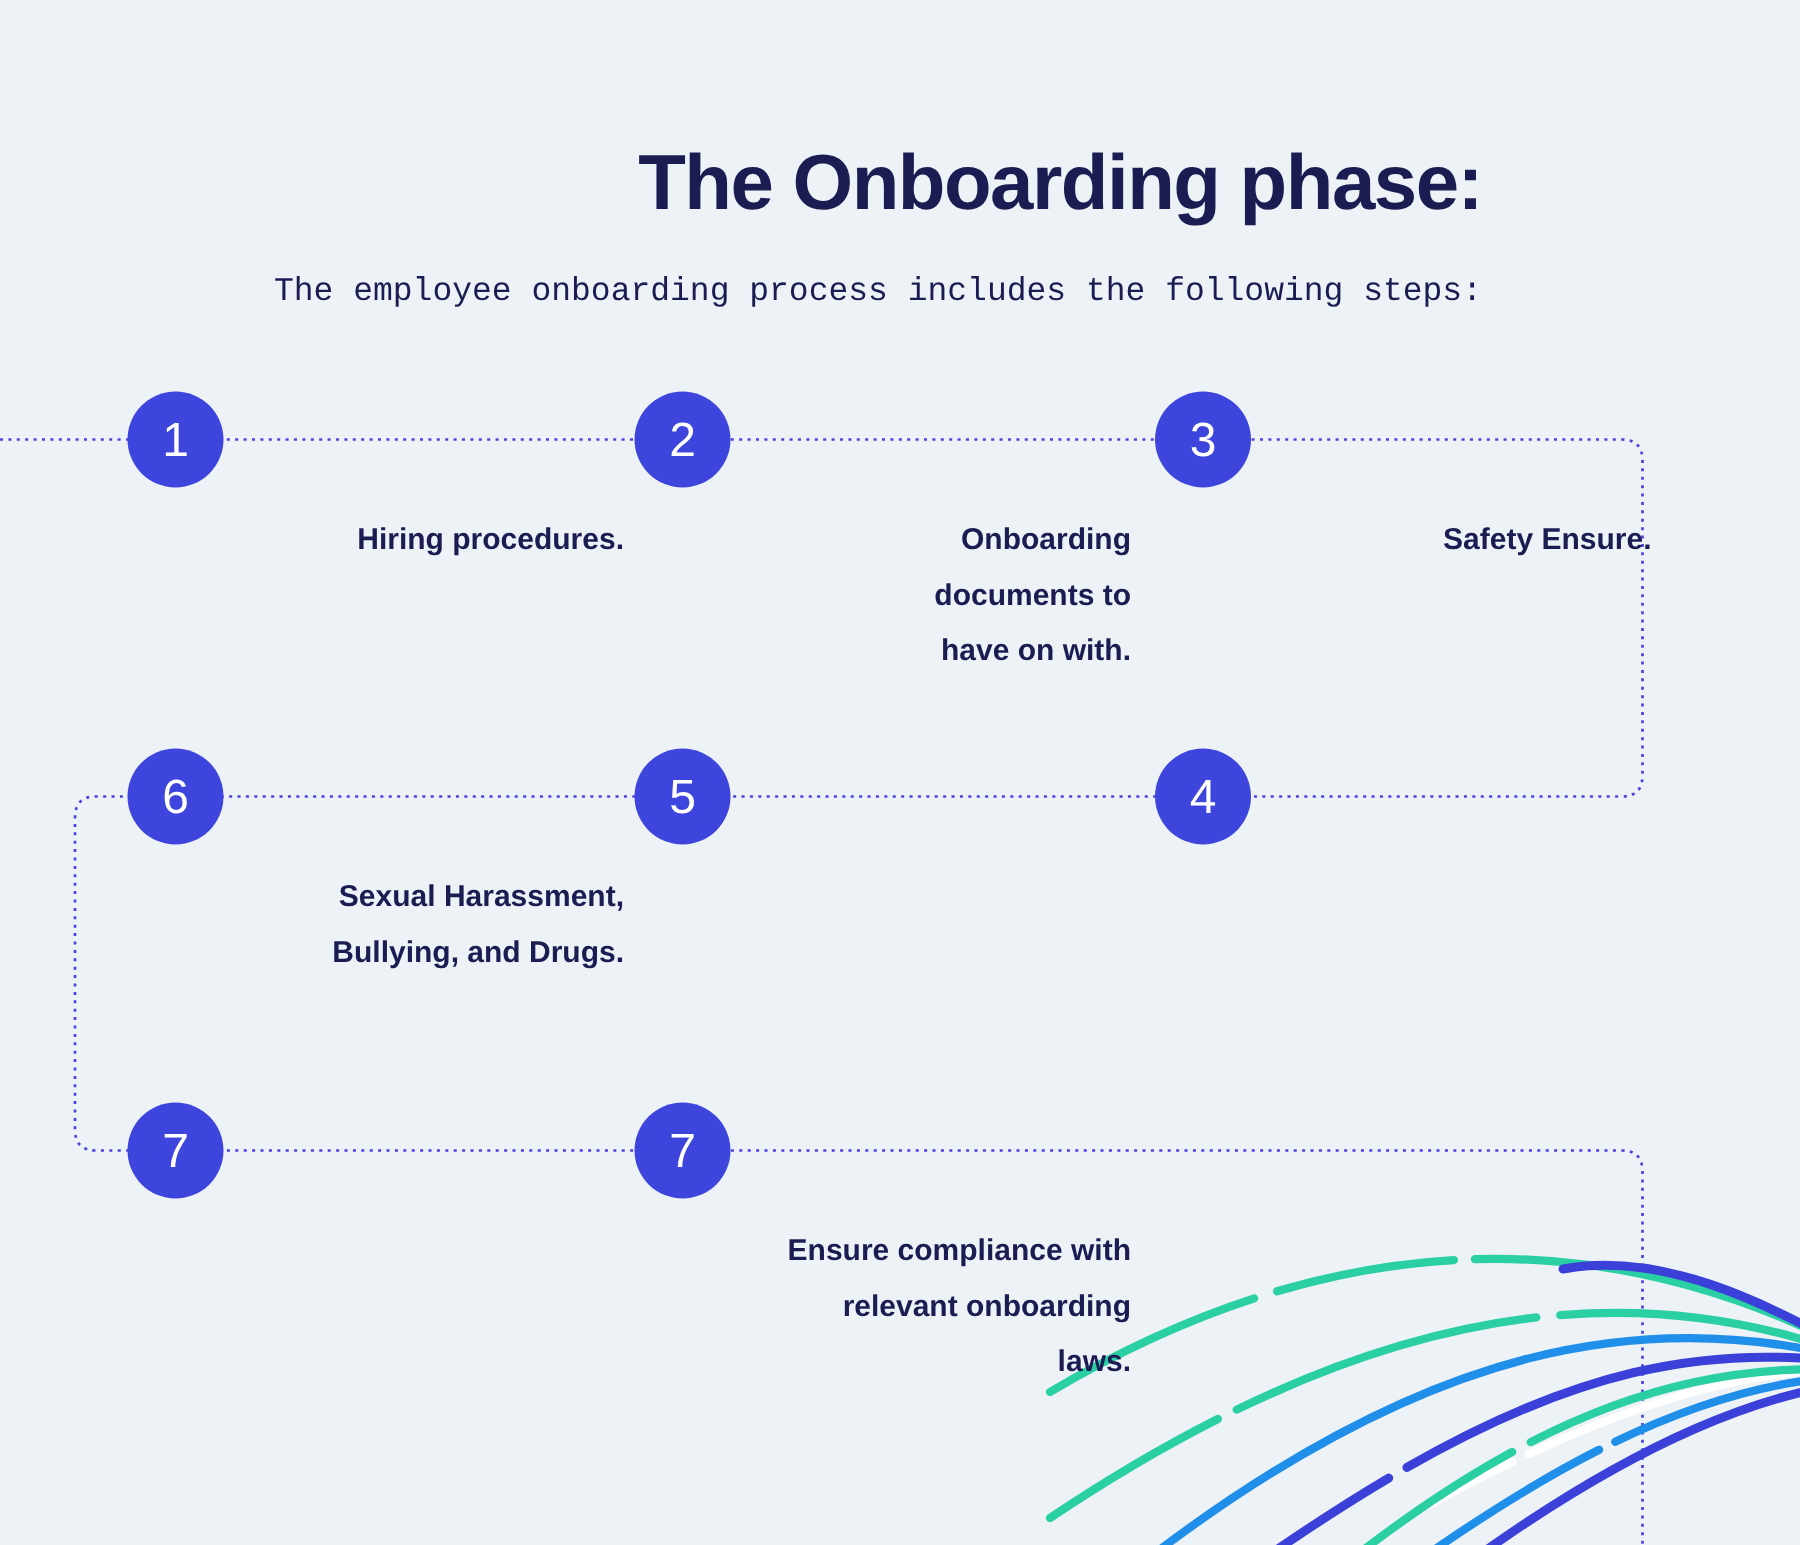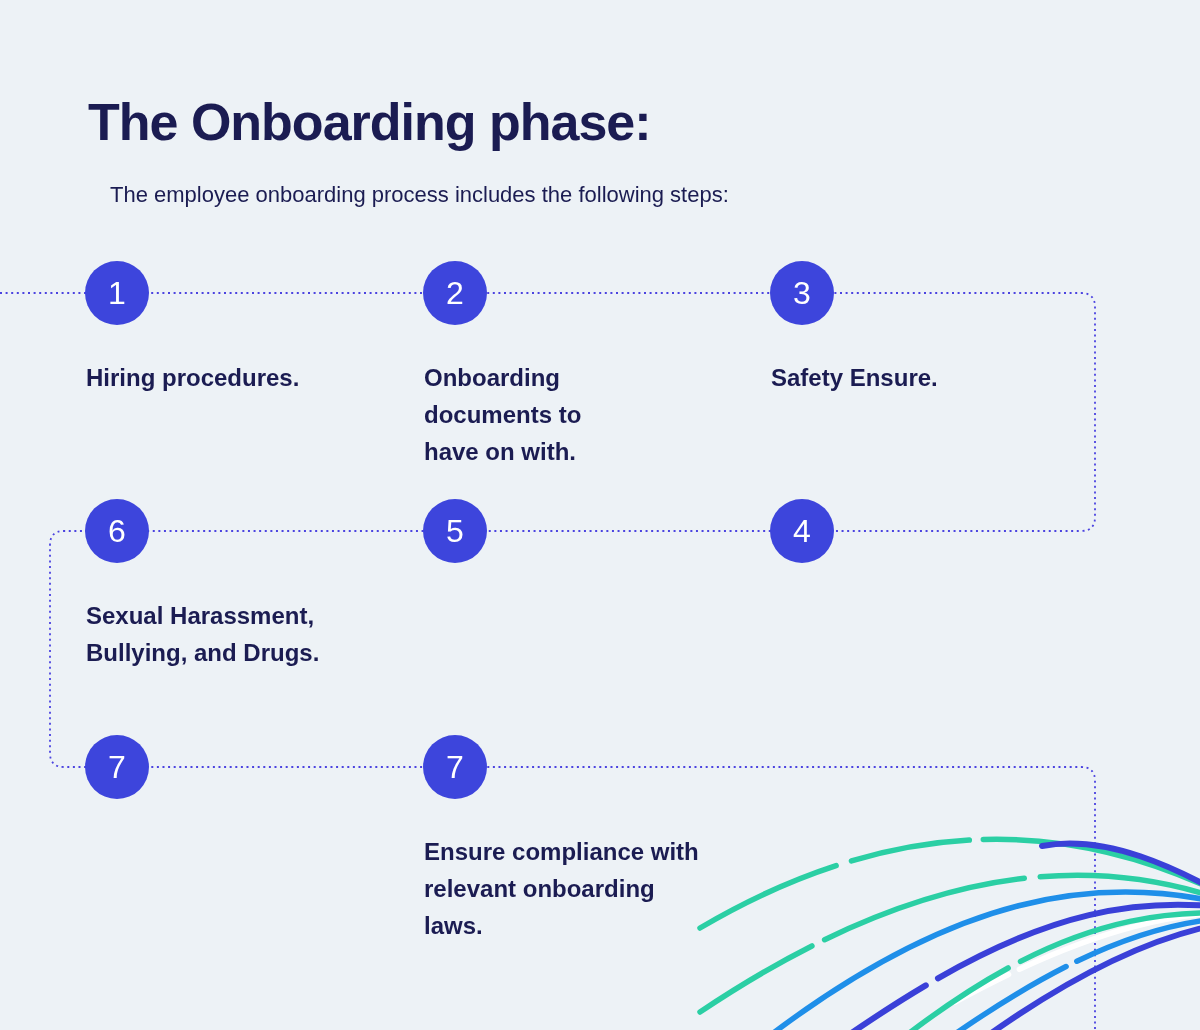--- a/index.html
+++ b/index.html
@@ -14,52 +14,54 @@
   body{
     background:var(--background);
     font-family:"Liberation Sans", sans-serif;
     color:var(--text);
     overflow:hidden;
   }
   .stage{
     position:relative;
     width:1200px;height:1030px;
     overflow:hidden;
+    text-align:right;
   }
   svg.layer{
     position:absolute;left:0;top:0;width:1200px;height:1030px;
     pointer-events:none;
   }
   #connector-layer{z-index:1;}
   #curves-layer{z-index:2;}
   .header{position:absolute;z-index:3;left:88px;top:92px;width:900px;}
   .title{
     font-size:52px;
     font-weight:800;
     letter-spacing:-1px;
     color:var(--text);
   }
   .subtitle{
     margin-top:30px;
     margin-left:22px;
     font-size:22px;
     font-weight:400;
     color:var(--text);
+    font-family:Liberation Mono, monospace;
   }
   .step{position:absolute;z-index:3;width:260px;}
   .step-circle{
     width:64px;height:64px;border-radius:50%;
     background:var(--step-circle);
     display:flex;align-items:center;justify-content:center;
     color:var(--step-number);
     font-size:32px;font-weight:500;
   }
   .step-label{
-    position:absolute;left:1px;top:98px;
-    font-size:24px;font-weight:700;line-height:37px;
+    position:absolute;left:1px;top:81px;
+    font-size:20px;font-weight:700;line-height:37px;
     white-space:pre-line;
     color:var(--text);
     width:330px;
   }
   
   .s1{left:85px;top:261px;}
   .s2{left:423px;top:261px;}
   .s3{left:770px;top:261px;}
   .s4{left:85px;top:499px;}
   .s5{left:423px;top:499px;}

